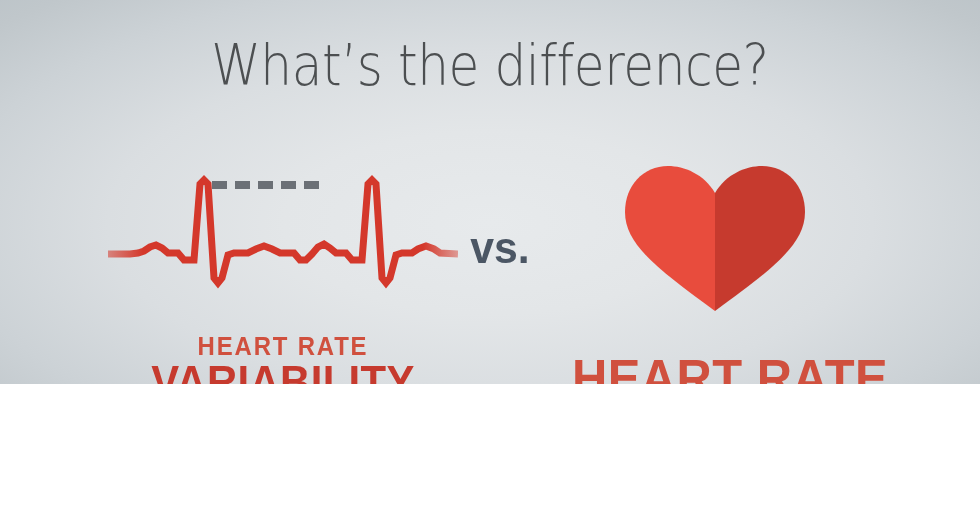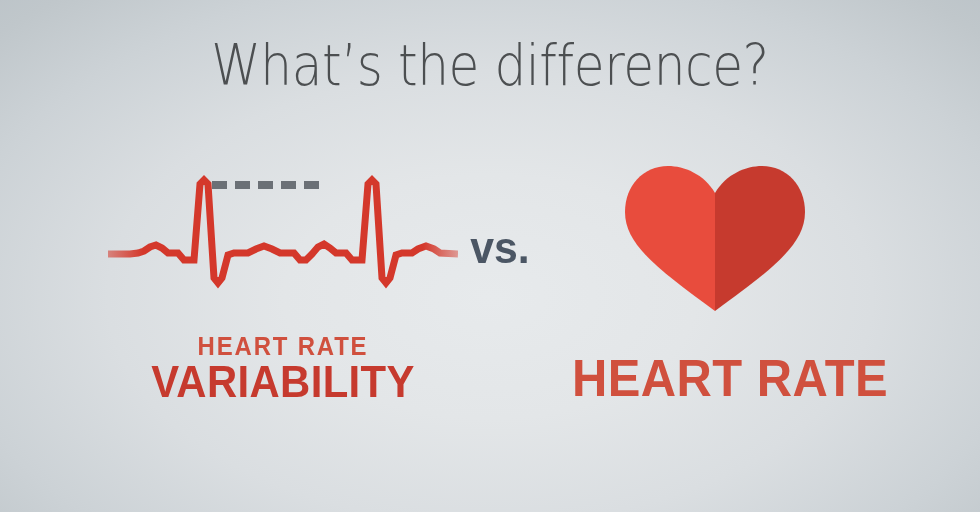--- a/index.html
+++ b/index.html
@@ -3,21 +3,21 @@
 <meta charset="utf-8">
 <style>
   html, body {
     margin: 0;
     padding: 0;
     background: #ffffff;
   }
   #stage {
     position: relative;
     width: 980px;
-    height: 512px;
+    height: 384px;
     overflow: hidden;
     background:
       radial-gradient(ellipse 75% 85% at 50% 58%,
         #E7EAEC 0%,
         #E3E6E8 28%,
         #DADEE1 52%,
         #CCD2D6 74%,
         #C0C7CB 90%,
         #BBC3C8 100%);
     font-family: "Liberation Sans", "DejaVu Sans", sans-serif;

